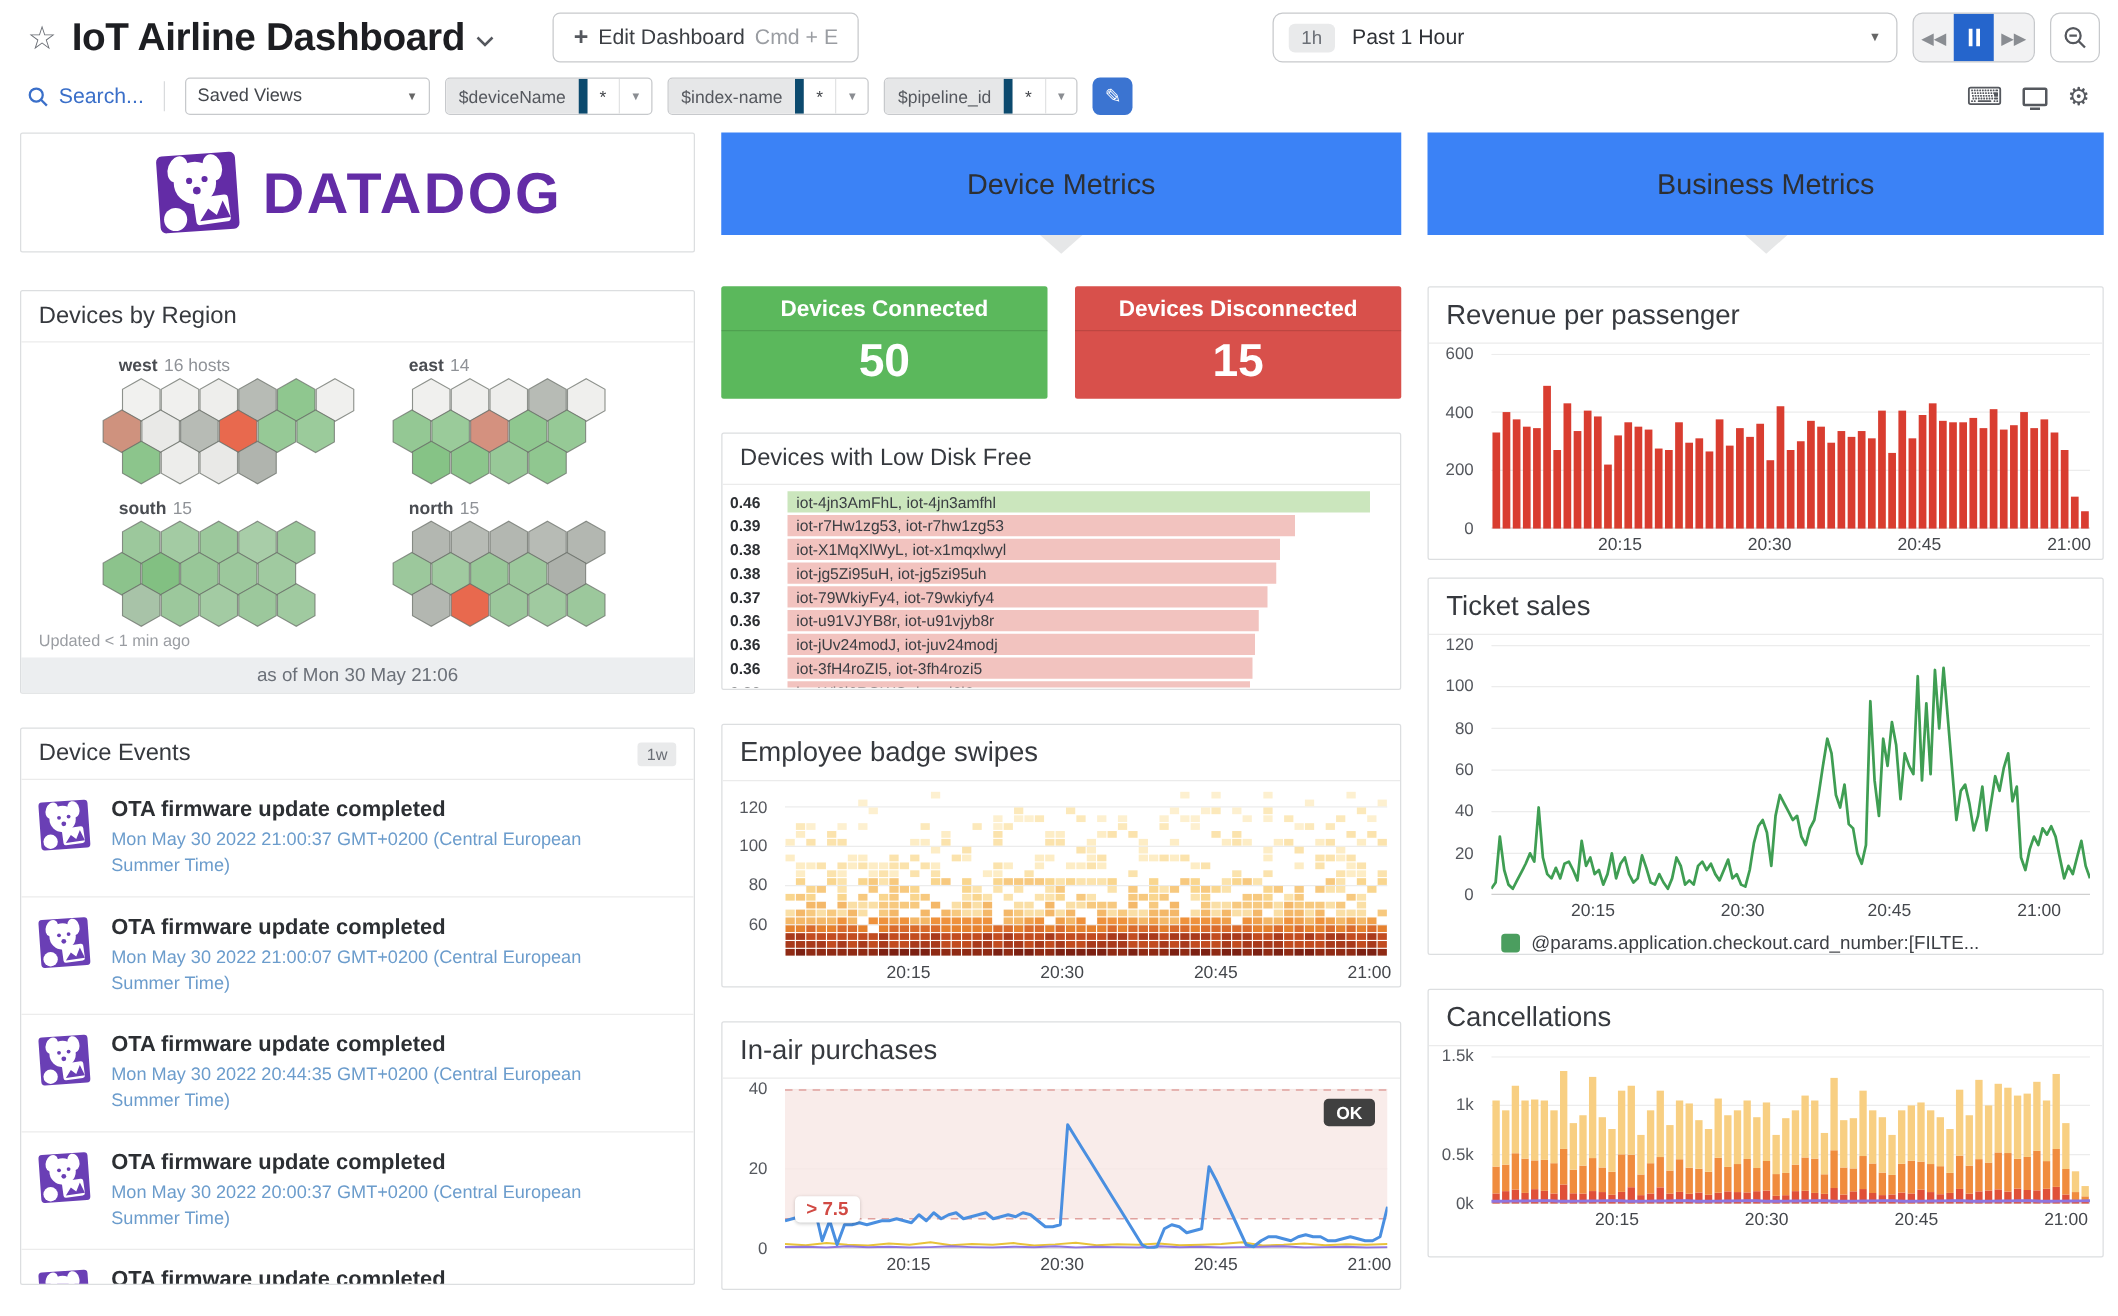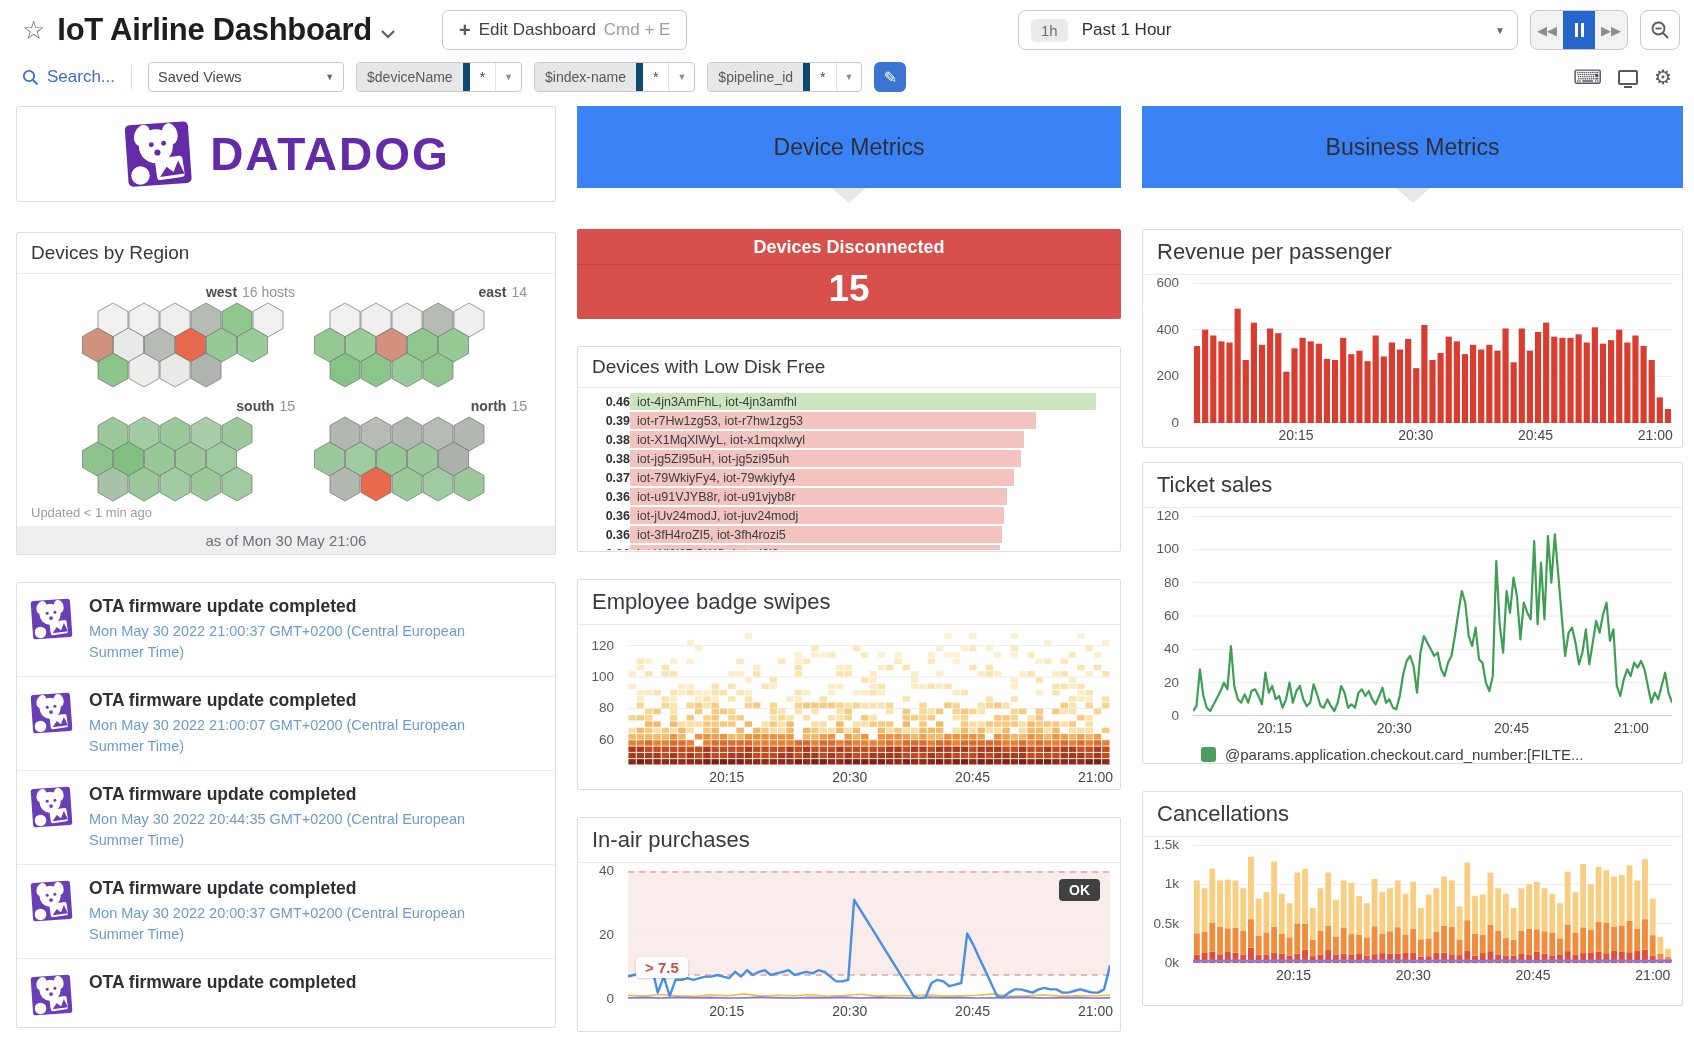--- a/index.html
+++ b/index.html
@@ -54,21 +54,21 @@
 
   
   .grid { display:grid; grid-template-columns:540px 544px 541px; column-gap:21px; padding:8px 16px 0 16px; align-items:start; }
   .card { background:#fff; border:1px solid #dcdee0; border-radius:2px; }
   .card-title { font-size:19px; color:#36393e; padding:9px 14px; border-bottom:1px solid #ebebeb; display:flex; align-items:center; }
 
   
   .logo-card { height:96px; display:flex; align-items:center; justify-content:center; gap:14px; }
   .logo-word { font-size:46px; font-weight:800; color:#632CA6; letter-spacing:2px; }
   .region-card { margin-top:30px; height:323px; position:relative; display:flex; flex-direction:column; }
-  .hexwrap { flex:1; display:grid; grid-template-columns:1fr 1fr; padding:10px 28px 17px 46px; row-gap:2px;text-align:right; }
+  .hexwrap { flex:1; display:grid; grid-template-columns:1fr 1fr; padding:10px 28px 17px 46px; row-gap:2px; }
   .hexgroup { display:flex; flex-direction:column; }
   .hexlabel { font-size:14px; color:#4a4d52; padding-left:32px; margin-bottom:2px; }
   .hexlabel span { color:#8f9297; margin-left:5px; }
   .updated { position:absolute; left:14px; bottom:34px; font-size:13px; color:#9a9da2; }
   .asof { height:28px; background:#eceef0; display:flex; align-items:center; justify-content:center;
           font-size:15px; color:#6b7078; }
   .events-card { margin-top:27px; height:446px; overflow:hidden; }
   .ev-badge { margin-left:auto; background:#e9eaeb; color:#6b6f76; font-size:13px; padding:2px 7px; border-radius:3px; }
   .event { display:flex; gap:14px; padding:13px 14px 13px 12px; border-top:1px solid #ececec; cursor:pointer; }
   .event:first-child { border-top:none; }
@@ -83,21 +83,21 @@
   .qv-row { display:flex; gap:22px; }
   .qv { flex:1; height:90px; border-radius:2px; color:#fff; text-align:center; cursor:pointer; }
   .qv .qv-label { font-size:18px; font-weight:700; padding:8px 0 6px; border-bottom:1px solid rgba(0,0,0,0.12); }
   .qv .qv-value { font-size:37px; font-weight:700; padding-top:3px; }
   .qv.green { background:#5bb85c; }
   .qv.red { background:#d8504b; }
 
   .disk-card { margin-top:27px; height:206px; overflow:hidden; }
   .toplist { padding:5px 10px 0 6px; height:162px; overflow:hidden; }
   .tl-row { display:flex; align-items:center; height:17px; margin-bottom:2px; cursor:pointer; }
-  .tl-val { width:46px; text-align:right; font-size:12.5px; font-weight:700; color:#2c2f33; padding-right:0; flex:none; }
+  .tl-val { width:46px; text-align:left; font-size:12.5px; font-weight:700; color:#2c2f33; padding-right:0; flex:none; }
   .tl-barzone { flex:1; position:relative; height:17px; }
   .tl-bar { height:17px; display:flex; align-items:center; font-size:12.5px; color:#3a3d42; padding-left:7px; white-space:nowrap; overflow:hidden; }
   .tl-bar.ok { background:#cbe6bd; }
   .tl-bar.alert { background:#f2c3bf; }
 
   .chart-card { margin-top:27px; overflow:hidden; position:relative; }
   .chart { display:flex; padding:8px 10px 0 4px; }
   .ylab { width:46px; position:relative; flex:none; }
   .yt { position:absolute; right:14px; font-size:13.5px; color:#55585e; }
   .plotcol { flex:1; }
@@ -302,20 +302,24 @@
                 <polygon points="125,51 140,59.5 140,76.5 125,85 110,76.5 110,59.5" fill="#a0caa0" stroke="#6a6f68" stroke-width="0.9" stroke-opacity="0.75"></polygon>
                 <polygon points="156,51 171,59.5 171,76.5 156,85 141,76.5 141,59.5" fill="#9cc89c" stroke="#6a6f68" stroke-width="0.9" stroke-opacity="0.75"></polygon>
               </svg>
             </div>
           </div>
         <div class="updated">Updated &lt; 1 min ago</div>
         <div class="asof">as of Mon 30 May 21:06</div>
       </div>
 
       <div class="card events-card">
+        <div class="card-title">
+          <span>Device Events</span>
+          <span class="ev-badge">1w</span>
+        </div>
         <div id="events-list">
             <div class="event">
               <svg width="46" height="46" viewBox="0 0 48 48">
                 <rect x="3" y="4" width="41" height="40" rx="3" fill="#6a3fb5" transform="rotate(-4 24 24)"></rect>
                 <ellipse cx="13" cy="12" rx="5" ry="7" fill="#fff" transform="rotate(20 13 12)"></ellipse>
                 <ellipse cx="31" cy="11" rx="5" ry="7" fill="#fff" transform="rotate(-15 31 11)"></ellipse>
                 <circle cx="22" cy="19" r="11" fill="#fff"></circle>
                 <circle cx="19" cy="18" r="1.6" fill="#6a3fb5"></circle>
                 <circle cx="27" cy="17" r="1.6" fill="#6a3fb5"></circle>
                 <circle cx="23" cy="23" r="2" fill="#6a3fb5"></circle>
@@ -410,20 +414,24 @@
               </div>
             </div>
           </div>
       </div>
     </section>
 
     <section class="col">
       <div class="note">Device Metrics</div>
 
       <div class="qv-row">
+        <div class="qv green">
+          <div class="qv-label">Devices Connected</div>
+          <div class="qv-value">50</div>
+        </div>
         <div class="qv red">
           <div class="qv-label">Devices Disconnected</div>
           <div class="qv-value">15</div>
         </div>
       </div>
 
       <div class="card disk-card">
         <div class="card-title">Devices with Low Disk Free</div>
         <div class="toplist" id="toplist">
             <div class="tl-row">

